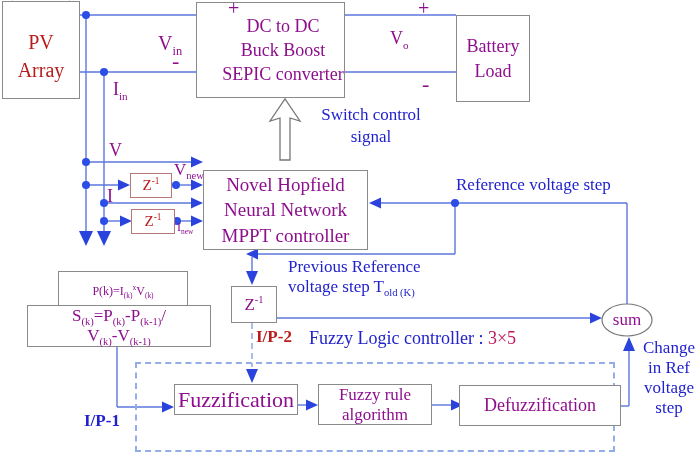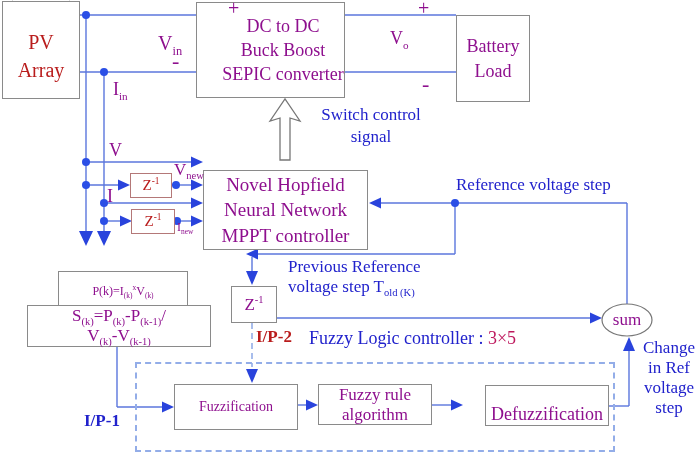--- a/index.html
+++ b/index.html
@@ -166,30 +166,30 @@
     <div><span>P(k)=I</span><sub>(k)</sub><sup>x</sup><span>V</span><sub>(k)</sub></div>
   </div>
 
   <div class="box purple" style="left:27px;top:305px;width:184px;height:42px;font-size:17px;line-height:1.2;">
     <div><span>S</span><sub>(k)</sub><span>=P</span><sub>(k)</sub><span>-P</span><sub>(k-1)</sub><span>/</span></div>
     <div><span>V</span><sub>(k)</sub><span>-V</span><sub>(k-1)</sub></div>
   </div>
 
   <div class="dashedbox" style="left:135px;top:362px;width:480px;height:90px;"></div>
 
-  <div class="box purple" style="left:174px;top:384px;width:124px;height:46px;font-size:14px;">
+  <div class="box purple" style="left:174px;top:384px;width:124px;height:31px;font-size:22px;">
     <div>Fuzzification</div>
   </div>
 
   <div class="box purple" style="left:318px;top:384px;width:114px;height:41px;font-size:17px;line-height:1.15;">
     <div>Fuzzy rule</div>
     <div>algorithm</div>
   </div>
 
-  <div class="box purple" style="left:485px;top:385px;width:124px;height:41px;font-size:18px;justify-content:flex-end;">
+  <div class="box purple" style="left:459px;top:385px;width:162px;height:41px;font-size:18px;">
     <div>Defuzzification</div>
   </div>
 
   <div class="lbl purple" style="left:602px;top:304px;width:50px;height:32px;display:flex;align-items:center;justify-content:center;font-size:17px;">sum</div>
 
   <div class="lbl purple" style="left:228px;top:-3px;font-size:20px;">+</div>
   <div class="lbl purple" style="left:418px;top:-3px;font-size:20px;">+</div>
   <div class="lbl purple" style="left:172px;top:48px;font-size:22px;">-</div>
   <div class="lbl purple" style="left:422px;top:71px;font-size:22px;">-</div>
 

